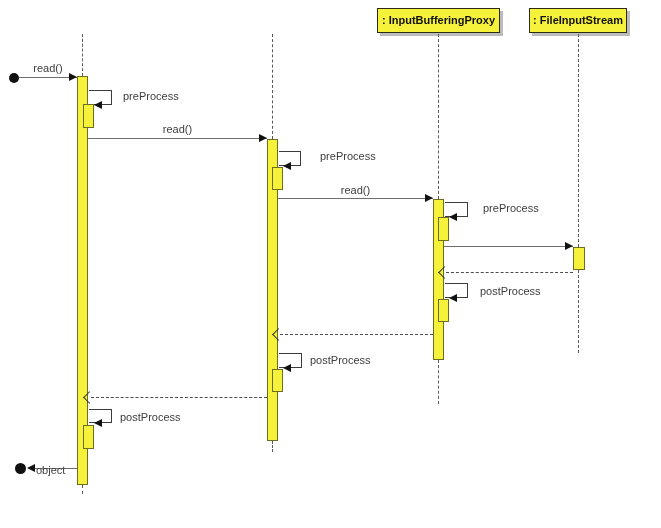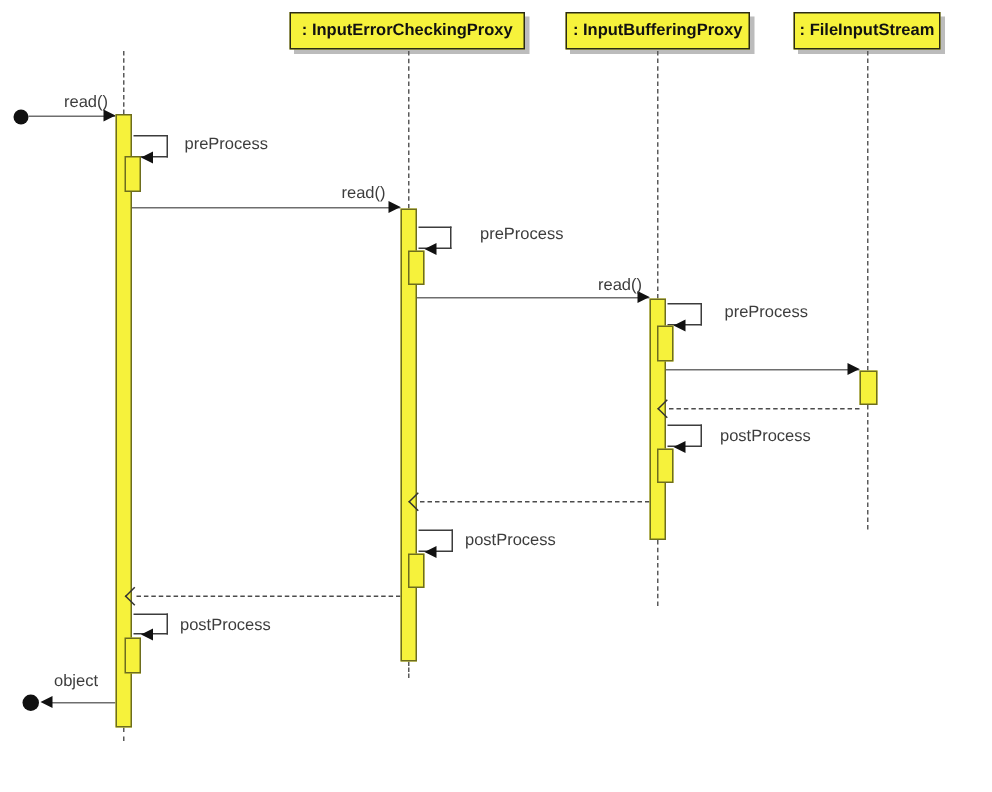--- a/index.html
+++ b/index.html
@@ -28,40 +28,39 @@
   .act.nested{z-index:3;width:11px;}
   .act.a4{width:12px;}
   
   .mline{position:absolute;height:0;border-top:1px solid var(--line,#6e6e6e);z-index:1;}
   .rline{position:absolute;height:0;border-top:1px dashed #4c4c4c;z-index:1;}
   
   .mlabel{
     position:absolute;font-size:11px;color:var(--text,#3d3d3d);
     white-space:nowrap;z-index:4;background:transparent;
   }
-  .centered{text-align:right;}
+  .centered{text-align:center;}
   
   .arr-r{position:absolute;width:0;height:0;border-left:8px solid #111;
     border-top:4px solid transparent;border-bottom:4px solid transparent;z-index:4;}
   .arr-l{position:absolute;width:0;height:0;border-right:8px solid #111;
     border-top:4px solid transparent;border-bottom:4px solid transparent;z-index:4;}
   
   .chev{position:absolute;width:8px;height:8px;border-left:1px solid #333;
     border-bottom:1px solid #333;transform:rotate(45deg);z-index:4;}
   
   .loop{position:absolute;box-sizing:border-box;border:1px solid #3c3c3c;border-left:none;z-index:1;}
   
   .dot{position:absolute;background:#101010;border-radius:50%;z-index:4;}
 </style>
 </head>
 <body>
 
 <div class="diagram">
 
-  <div class="pbox" style="left:193px;width:157px">: InputErrorCheckingProxy</div>
   <div class="pbox" style="left:377px;width:123px">: InputBufferingProxy</div>
   <div class="pbox" style="left:529px;width:98px">: FileInputStream</div>
 
   <div class="lifeline" style="left:82px;top:34px;height:42px"></div>
   <div class="lifeline" style="left:82px;top:485px;height:9px"></div>
   <div class="lifeline" style="left:272px;top:34px;height:105px"></div>
   <div class="lifeline" style="left:272px;top:441px;height:11px"></div>
   <div class="lifeline" style="left:438px;top:34px;height:165px"></div>
   <div class="lifeline" style="left:438px;top:360px;height:44px"></div>
   <div class="lifeline" style="left:578px;top:34px;height:213px"></div>
@@ -123,15 +122,15 @@
   <div class="rline" style="left:91px;top:397px;width:176px"></div>
 
   <div class="loop" style="left:89px;top:409px;width:23px;height:14px"></div>
   <div class="arr-l" style="left:94px;top:419px"></div>
   <div class="act nested" style="left:83px;top:425px;height:24px"></div>
   <div class="mlabel" style="left:120px;top:411px">postProcess</div>
 
   <div class="mline" style="left:33px;top:468px;width:44px"></div>
   <div class="arr-l" style="left:27px;top:464px"></div>
   <div class="dot" style="left:15px;top:463px;width:11px;height:11px"></div>
-  <div class="mlabel" style="left:36px;top:448px">object</div>
+  <div class="mlabel" style="left:36px;top:464px">object</div>
 
 </div>
 
 </body></html>

